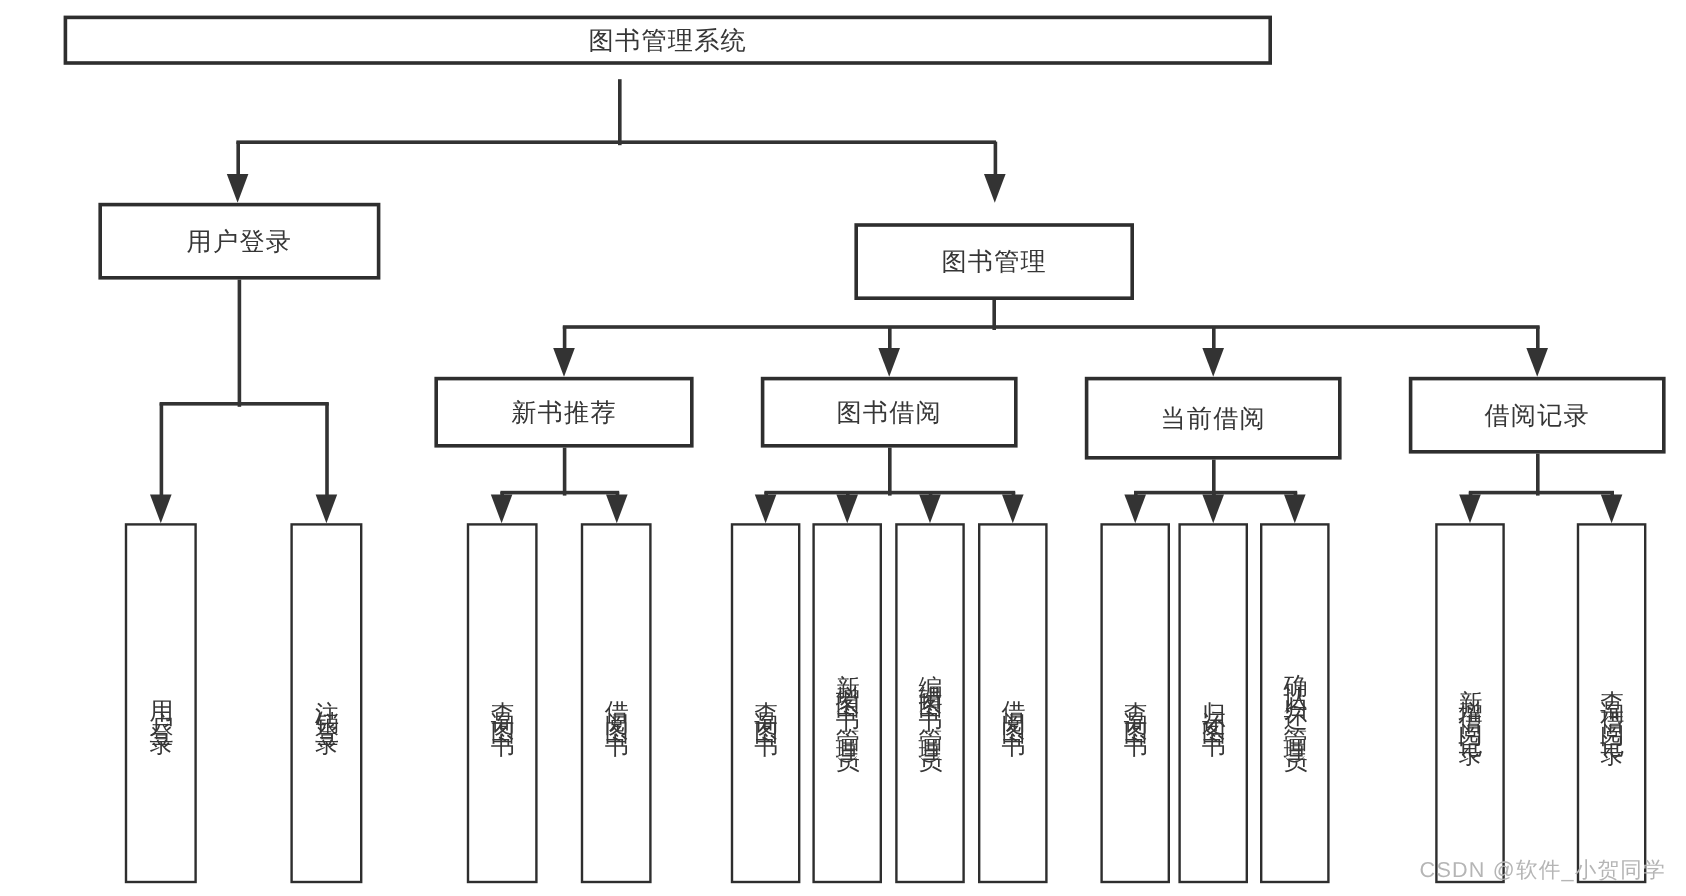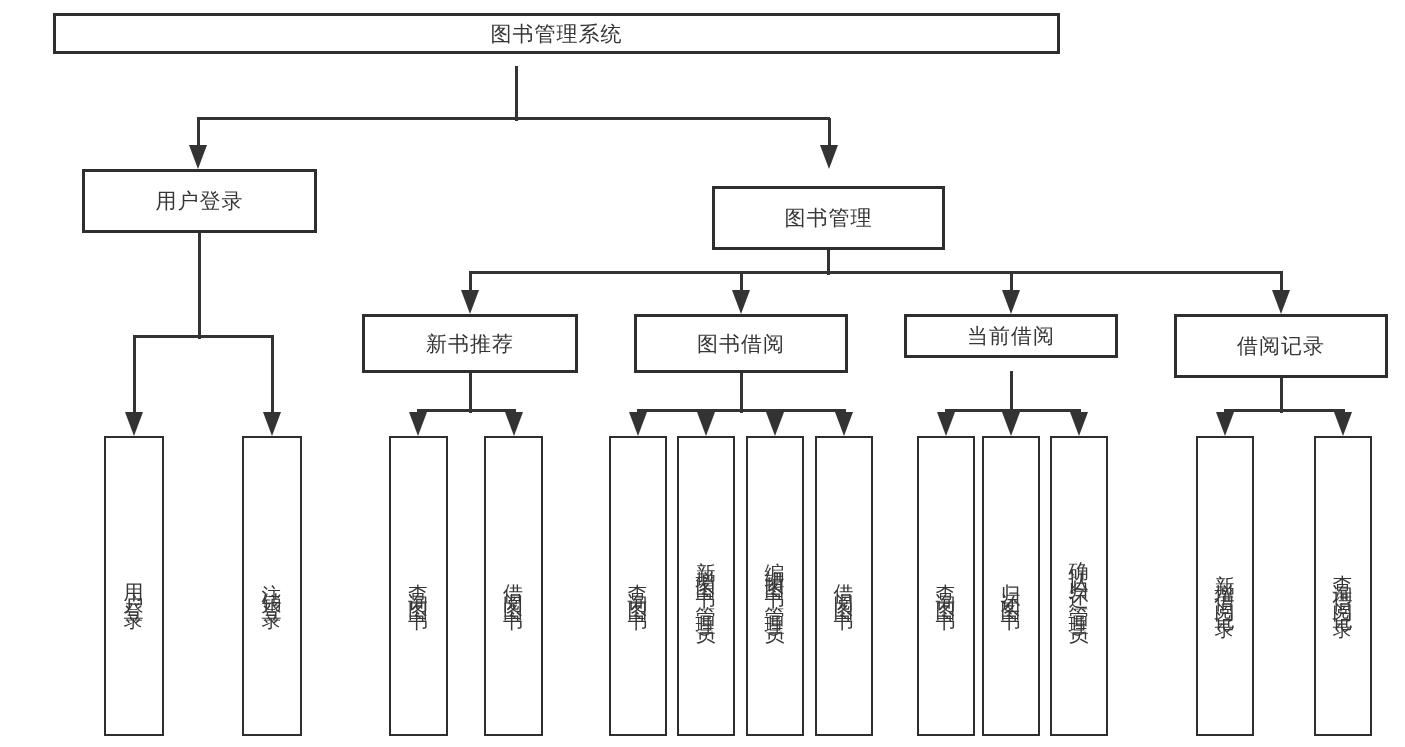--- a/index.html
+++ b/index.html
@@ -68,21 +68,21 @@
 
 <div id="canvas">
 
   <div class="hnode" style="left:13px; top:13px; width:1007px; height:41px;margin-left:40px;">图书管理系统</div>
 
   <div class="hnode" style="left:82px; top:169px; width:235px; height:64px;">用户登录</div>
   <div class="hnode" style="left:712px; top:169px; width:233px; height:64px;margin-top:17px;">图书管理</div>
 
   <div class="hnode" style="left:362px; top:314px; width:216px; height:59px;">新书推荐</div>
   <div class="hnode" style="left:634px; top:314px; width:214px; height:59px;">图书借阅</div>
-  <div class="hnode" style="left:904px; top:314px; width:214px; height:44px;">当前借阅</div>
+  <div class="hnode" style="left:904px; top:314px; width:214px; height:69px;">当前借阅</div>
   <div class="hnode" style="left:1174px; top:314px; width:214px; height:64px;">借阅记录</div>
 
   <div class="leaf" style="left:104px; top:436px; width:60px; height:300px;">
     <span>用户登录</span>
     </div>
   <div class="leaf" style="left:242px; top:436px; width:60px; height:300px;">
     <span>注销登录</span>
     </div>
 
   <div class="leaf" style="left:389px; top:436px; width:59px; height:300px;">
@@ -115,20 +115,21 @@
     <span>确认归还（管理员）</span>
     </div>
 
   <div class="leaf" style="left:1196px; top:436px; width:58px; height:300px;">
     <span>新增借阅记录</span>
     </div>
   <div class="leaf" style="left:1314px; top:436px; width:58px; height:300px;">
     <span>查询借阅记录</span>
     </div>
 
+  <div class="watermark">CSDN @软件_小贺同学</div>
 <div class="edge-v" style="left: 514.5px; top: 66px; height: 55px;"></div>
     <div class="edge-v" style="left: 197.5px; top: 231px; height: 108px;"></div>
     <div class="edge-v" style="left: 826.5px; top: 231px; height: 44px;"></div>
     <div class="edge-v" style="left: 468.5px; top: 371px; height: 42px;"></div>
     <div class="edge-v" style="left: 739.5px; top: 371px; height: 42px;"></div>
     <div class="edge-v" style="left: 1009.5px; top: 371px; height: 42px;"></div>
     <div class="edge-v" style="left: 1279.5px; top: 371px; height: 42px;"></div>
     <div class="edge-h" style="left: 197px; top: 116.5px; width: 633px;"></div>
     <div class="edge-h" style="left: 133px; top: 334.5px; width: 141px;"></div>
     <div class="edge-h" style="left: 469px; top: 270.5px; width: 814px;"></div>

